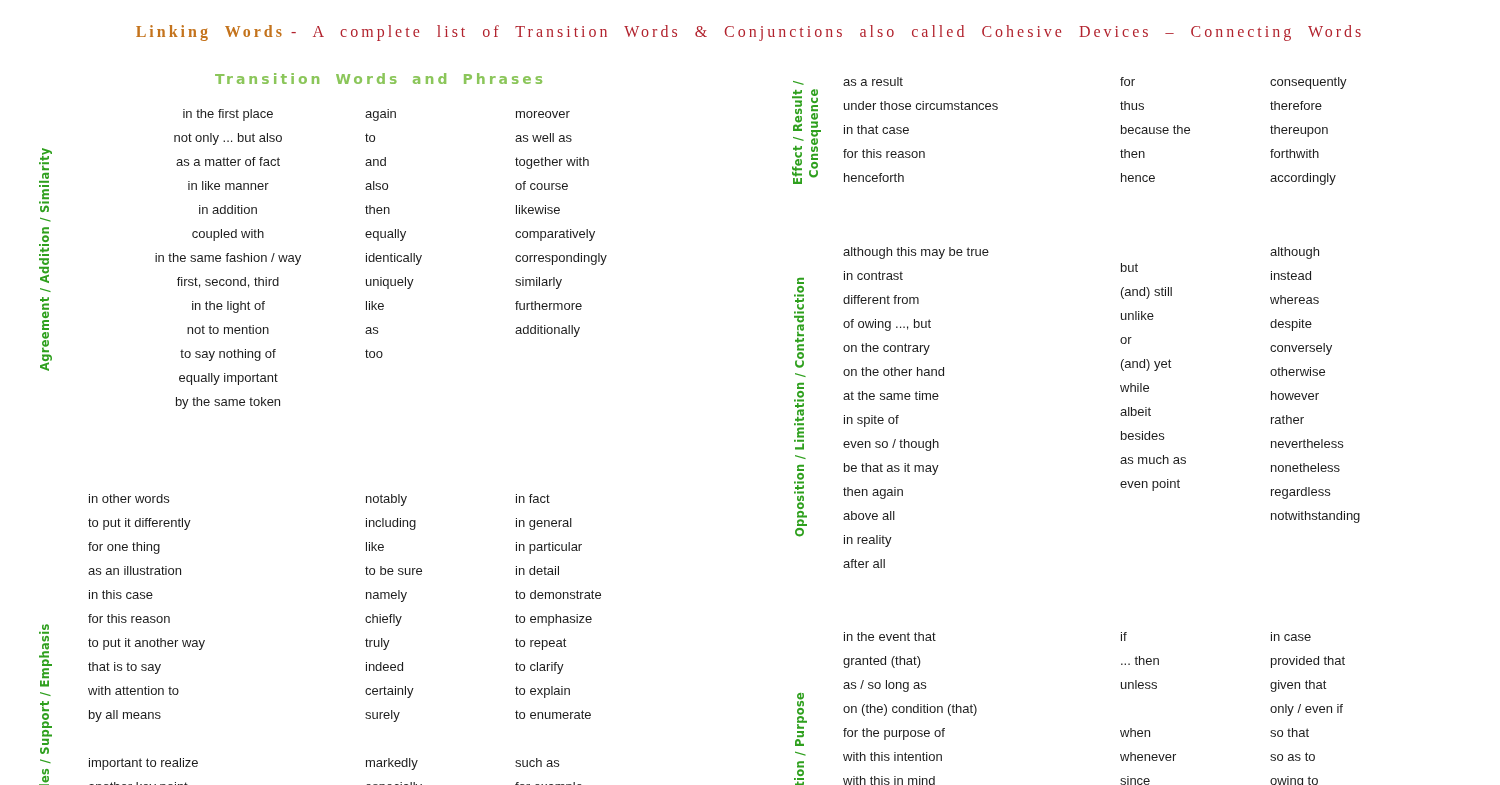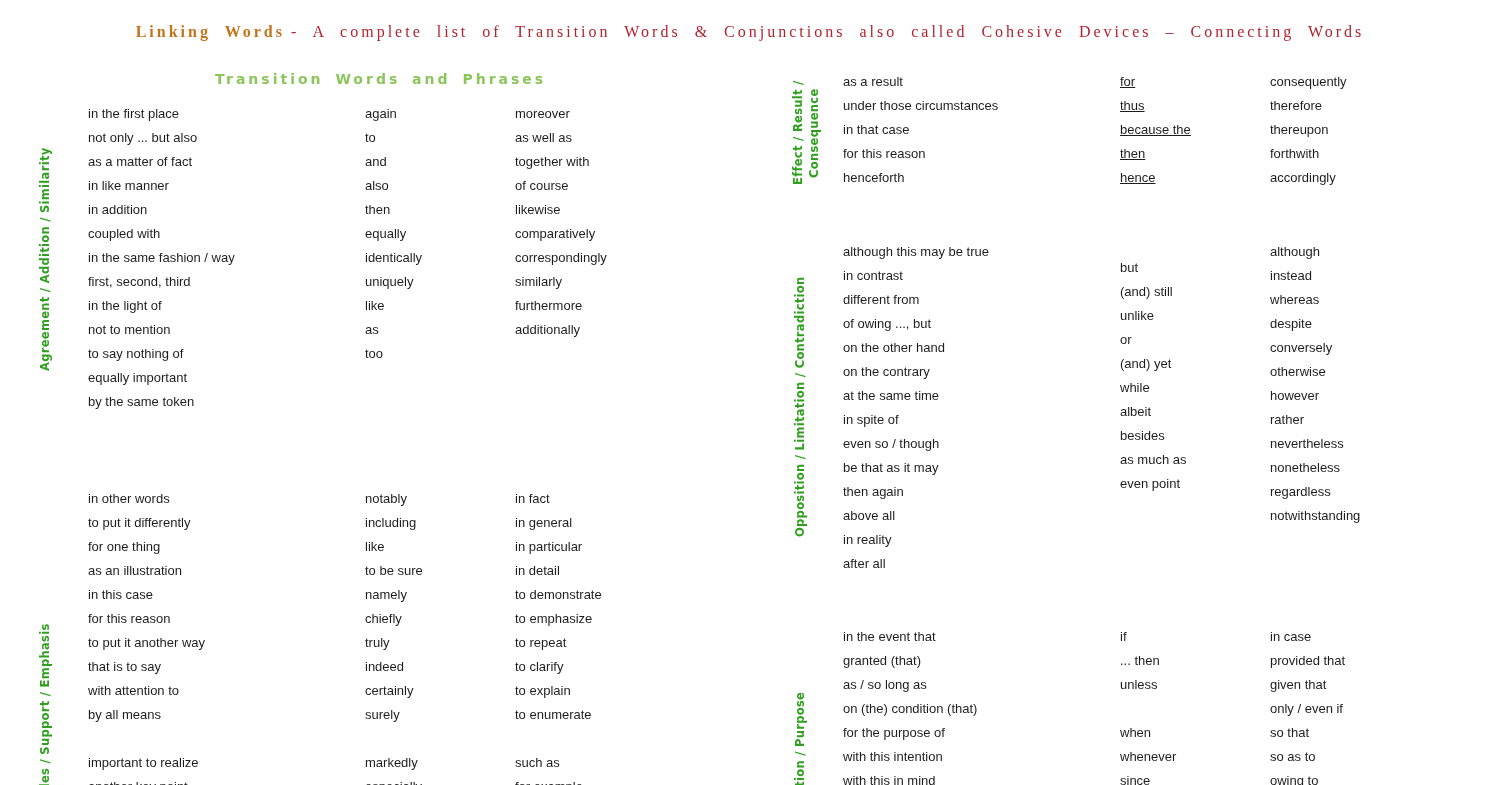--- a/index.html
+++ b/index.html
@@ -88,21 +88,21 @@
 
 <div class="page">
 
   <div class="title-bar">
     <span class="brand">Linking Words</span><span class="title-rest">- A complete list of Transition Words &amp; Conjunctions also called Cohesive Devices – Connecting Words</span>
   </div>
 
   <div class="heading">Transition Words and Phrases</div>
 
   <div class="vlabel center" style="left:37px; top:140px; height:238px;">Agreement / Addition / Similarity</div>
-  <div class="word-col" style="left:88px; top:102px; width:280px;">
+  <div class="word-col" style="left:88px; top:102px; width:280px;text-align:center;">
       <div class="word-row">in the first place</div>
       <div class="word-row">not only ... but also</div>
       <div class="word-row">as a matter of fact</div>
       <div class="word-row">in like manner</div>
       <div class="word-row">in addition</div>
       <div class="word-row">coupled with</div>
       <div class="word-row">in the same fashion / way</div>
       <div class="word-row">first, second, third</div>
       <div class="word-row">in the light of</div>
       <div class="word-row">not to mention</div>
@@ -184,43 +184,43 @@
     </div>
 
   <div class="vlabel center wrap" style="left:790px; top:68px; height:130px;">Effect / Result / Consequence</div>
   <div class="word-col" style="left:843px; top:70px; width:280px;">
       <div class="word-row">as a result</div>
       <div class="word-row">under those circumstances</div>
       <div class="word-row">in that case</div>
       <div class="word-row">for this reason</div>
       <div class="word-row">henceforth</div>
     </div>
-  <div class="word-col" style="left:1120px; top:70px; width:150px;text-decoration:underline;">
+  <div class="word-col" style="left:1120px; top:70px; width:150px;">
       <div class="word-row">for</div>
       <div class="word-row">thus</div>
       <div class="word-row">because the</div>
       <div class="word-row">then</div>
       <div class="word-row">hence</div>
     </div>
   <div class="word-col" style="left:1270px; top:70px; width:180px;">
       <div class="word-row">consequently</div>
       <div class="word-row">therefore</div>
       <div class="word-row">thereupon</div>
       <div class="word-row">forthwith</div>
       <div class="word-row">accordingly</div>
     </div>
 
   <div class="vlabel center" style="left:792px; top:272px; height:270px;">Opposition / Limitation / Contradiction</div>
   <div class="word-col" style="left:843px; top:240px; width:280px;">
       <div class="word-row">although this may be true</div>
       <div class="word-row">in contrast</div>
       <div class="word-row">different from</div>
       <div class="word-row">of owing ..., but</div>
+      <div class="word-row">on the contrary</div>
       <div class="word-row">on the other hand</div>
-      <div class="word-row">on the contrary</div>
       <div class="word-row">at the same time</div>
       <div class="word-row">in spite of</div>
       <div class="word-row">even so / though</div>
       <div class="word-row">be that as it may</div>
       <div class="word-row">then again</div>
       <div class="word-row">above all</div>
       <div class="word-row">in reality</div>
       <div class="word-row">after all</div>
     </div>
   <div class="word-col" style="left:1120px; top:240px; width:150px;margin-top:16px;">

